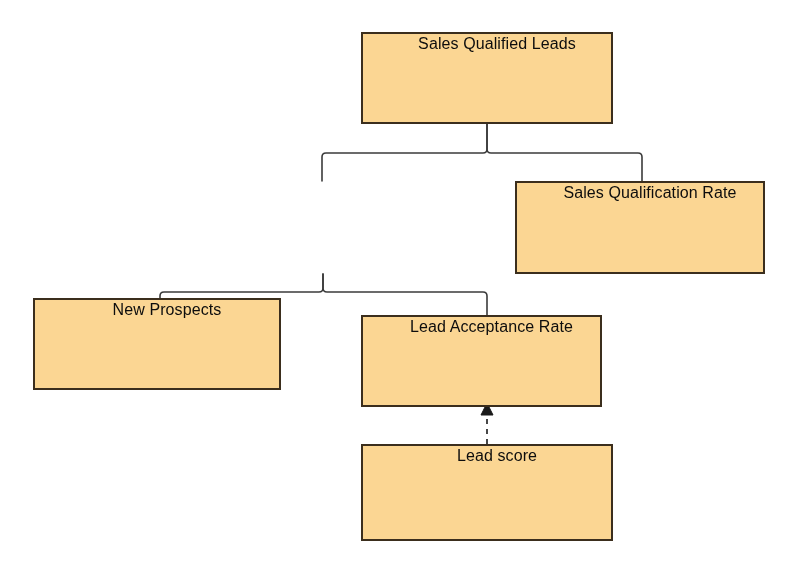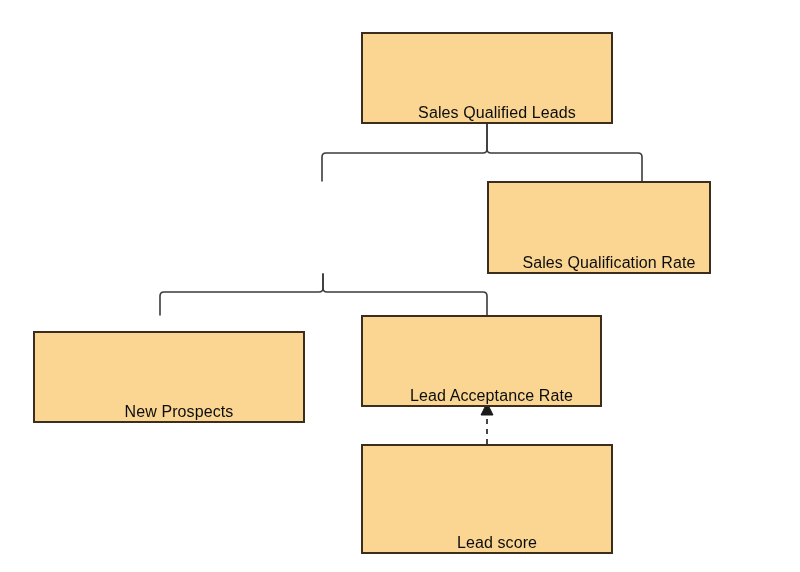--- a/index.html
+++ b/index.html
@@ -30,41 +30,41 @@
     width: 800px;
     height: 572px;
     pointer-events: none;
   }
   .node {
     position: absolute;
     box-sizing: border-box;
     background: #fbd693;
     border: 2px solid #3b2e1d;
     display: flex;
-    align-items: flex-end;
+    align-items: flex-start;
     justify-content: center;
     text-align: center;
     padding-left: 20px;
   }
   .node-label {
     font-family: "Liberation Sans", sans-serif;
     font-size: 16px;
     line-height: 19px;
     color: #0d0d0d;
     letter-spacing: 0.1px;
     padding: 0 8px;
     white-space: nowrap;
   }
   
   #node-sql  { left: 361px; top: 32px;  width: 252px; height: 92px; }
   #node-sal  { left: 196px; top: 181px; width: 254px; height: 93px; }
-  #node-sqr  { left: 487px; top: 181px; width: 224px; height: 93px; }
-  #node-np   { left: 33px;  top: 331px; width: 272px; height: 92px; }
+  #node-sqr  { left: 515px; top: 181px; width: 250px; height: 93px; }
+  #node-np   { left: 33px;  top: 298px; width: 248px; height: 92px; }
   #node-lar  { left: 361px; top: 315px; width: 241px; height: 92px; }
-  #node-ls   { left: 361px; top: 444px; width: 252px; height: 110px; }
+  #node-ls   { left: 361px; top: 444px; width: 252px; height: 97px; }
 </style>
 </head>
 <body>
 
 <div id="canvas">
 
   <svg id="edge-layer" width="800" height="572" viewBox="0 0 800 572" xmlns="http://www.w3.org/2000/svg">
 
     <path d="M 487 124 L 487 149 Q 487 153 483 153 L 326 153 Q 322 153 322 157 L 322 181" fill="none" stroke="#3b3b3b" stroke-width="1.6" stroke-linecap="round"></path>
     <path d="M 487 124 L 487 149 Q 487 153 491 153 L 638 153 Q 642 153 642 157 L 642 181" fill="none" stroke="#3b3b3b" stroke-width="1.6" stroke-linecap="round"></path>

